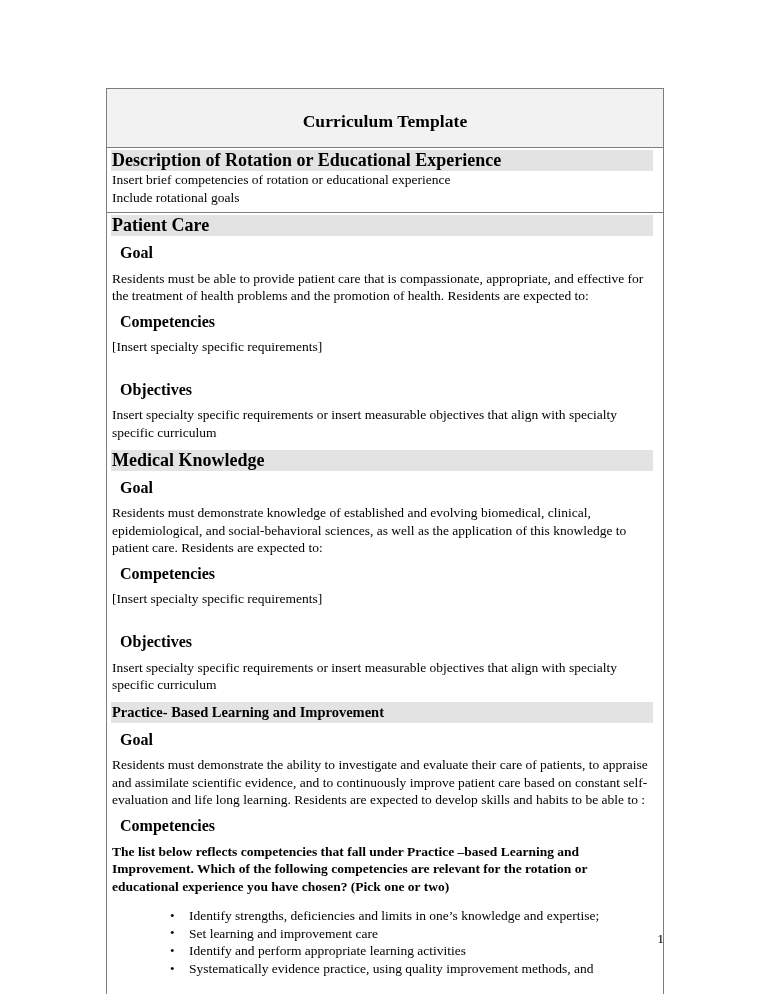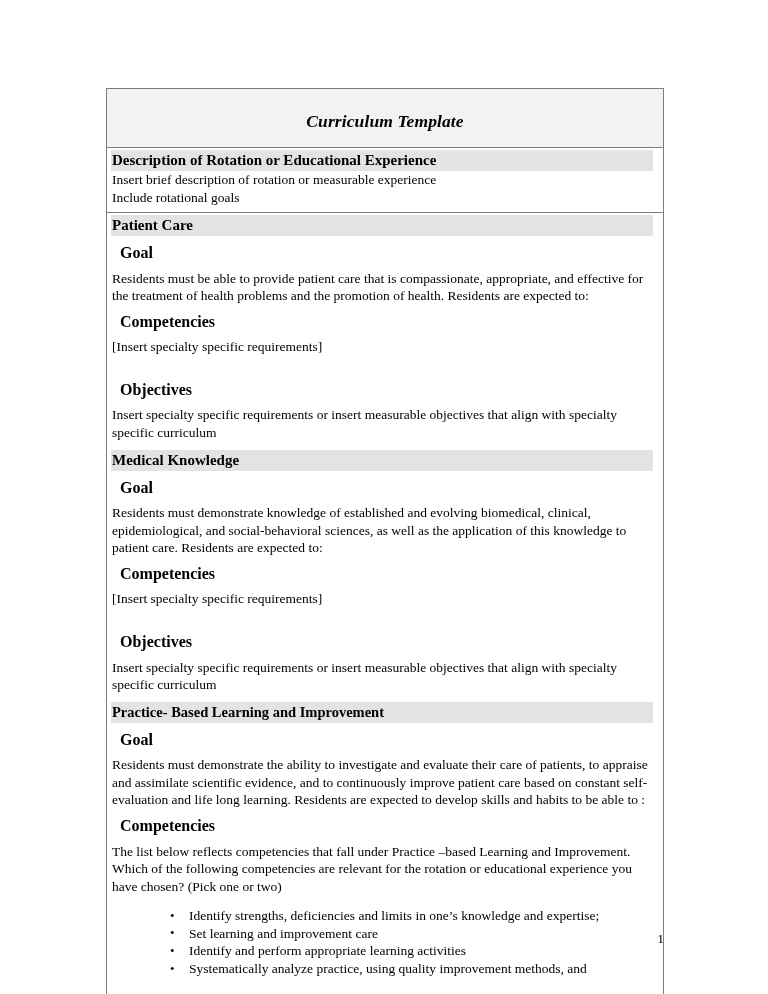--- a/index.html
+++ b/index.html
@@ -47,37 +47,36 @@
     border-bottom: 1px solid #7d7d7d;
     height: 59px;
     padding: 6px 4px 0 4px;
   }
   .doc-title {
     text-align: center;
     font-weight: bold;
     font-size: 17.5px;
     line-height: 20px;
     letter-spacing: 0.1px;
-    font-style: italic;
   }
 
   
   .section-cell {
     padding: 2px 4px 6px 4px;
   }
   .section-cell.with-top-rule {
     border-top: 1px solid #7d7d7d;
     font-family: Liberation Serif, serif;
   }
 
   
   .sec-head {
     background: #e3e3e3;
     font-weight: bold;
-    font-size: 15px;
+    font-size: 18px;
     line-height: 19px;
     padding: 1px 0 1px 1px;
     margin: 0 6px 0 0;
   }
   .sec-head.small {
     font-size: 14.5px;
   }
 
   .sub-head {
     font-weight: bold;
@@ -89,21 +88,21 @@
 
   p.body-text {
     font-size: 13.5px;
     line-height: 17.6px;
     margin: 0;
     padding: 0 4px 0 1px;
     text-align: left;
   }
 
   p.body-text.bold {
-    font-weight: normal;
+    font-weight: bold;
   }
 
   .spacer-line {
     height: 17px;
   }
 
   ul.comp-list {
     margin: 12px;
     padding: 0 0 0 47px;
     list-style: none;
@@ -143,21 +142,21 @@
 
       <tr>
         <td class="cell title-cell">
           <div class="doc-title">Curriculum Template</div>
         </td>
       </tr>
 
       <tr>
         <td class="cell section-cell">
           <div class="sec-head">Description of Rotation or Educational Experience</div>
-          <p class="body-text">Insert brief description of rotation or measurable experience</p>
+          <p class="body-text">Insert brief competencies of rotation or educational experience</p>
           <p class="body-text">Include rotational goals</p>
         </td>
       </tr>
 
       <tr>
         <td class="cell section-cell with-top-rule">
           <div class="sec-head">Patient Care</div>
           <div class="sub-head">Goal</div>
           <p class="body-text">Residents must be able to provide patient care that is compassionate, appropriate, and effective for the treatment of health problems and the promotion of health.  Residents are expected to:</p>
           <div class="sub-head">Competencies</div>
@@ -185,21 +184,21 @@
         <td class="cell section-cell">
           <div class="sec-head small">Practice- Based Learning and Improvement</div>
           <div class="sub-head">Goal</div>
           <p class="body-text">Residents must demonstrate the ability to investigate and evaluate their care of patients, to appraise and assimilate scientific evidence, and to continuously improve patient care based on constant self-evaluation and life long learning.  Residents are expected to develop skills and habits to be able to :</p>
           <div class="sub-head">Competencies</div>
           <p class="body-text bold">The list below reflects competencies that fall under Practice –based Learning and Improvement. Which of the following competencies are relevant for the rotation or educational experience you have chosen?  (Pick one or two)</p>
           <ul class="comp-list">
             <li>Identify strengths, deficiencies and limits in one’s knowledge and expertise;</li>
             <li>Set learning and improvement care</li>
             <li>Identify and perform appropriate learning activities</li>
-            <li>Systematically analyze practice, using quality improvement methods, and</li>
+            <li>Systematically evidence practice, using quality improvement methods, and</li>
           </ul>
         </td>
       </tr>
 
     </tbody>
   </table>
 
   <div class="page-number">1</div>
 
 </div>

